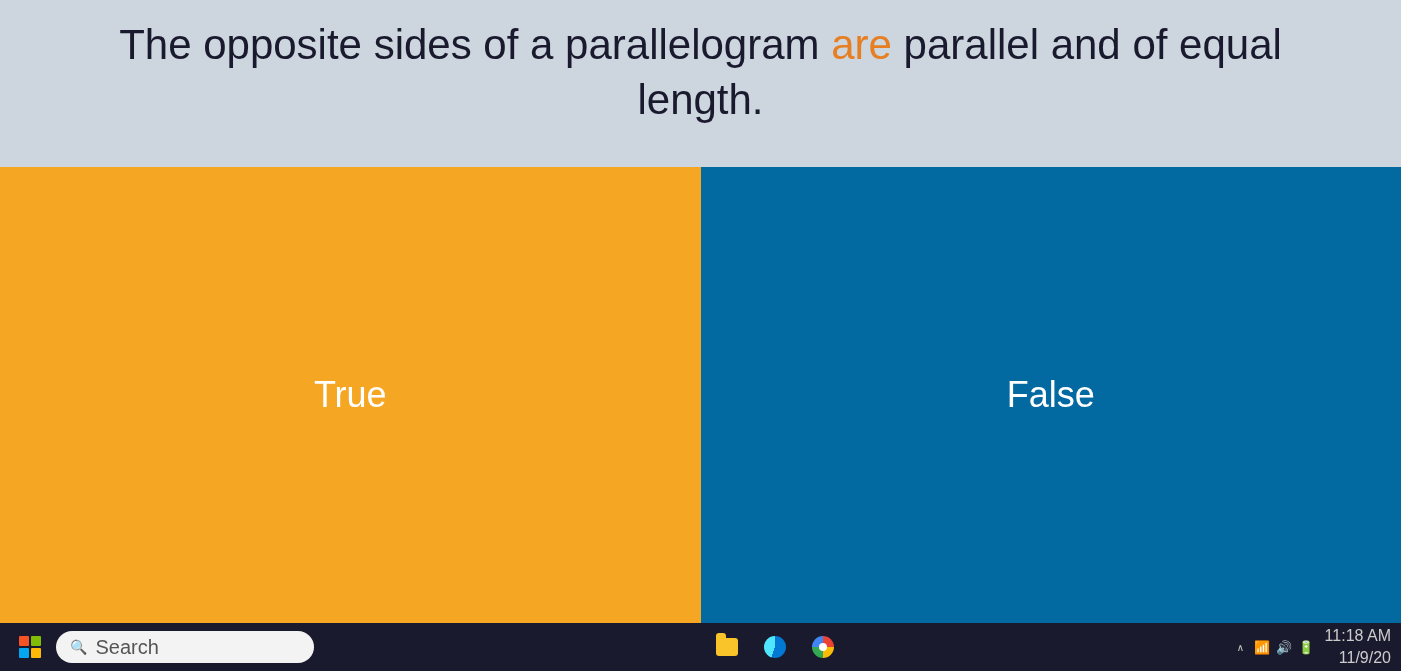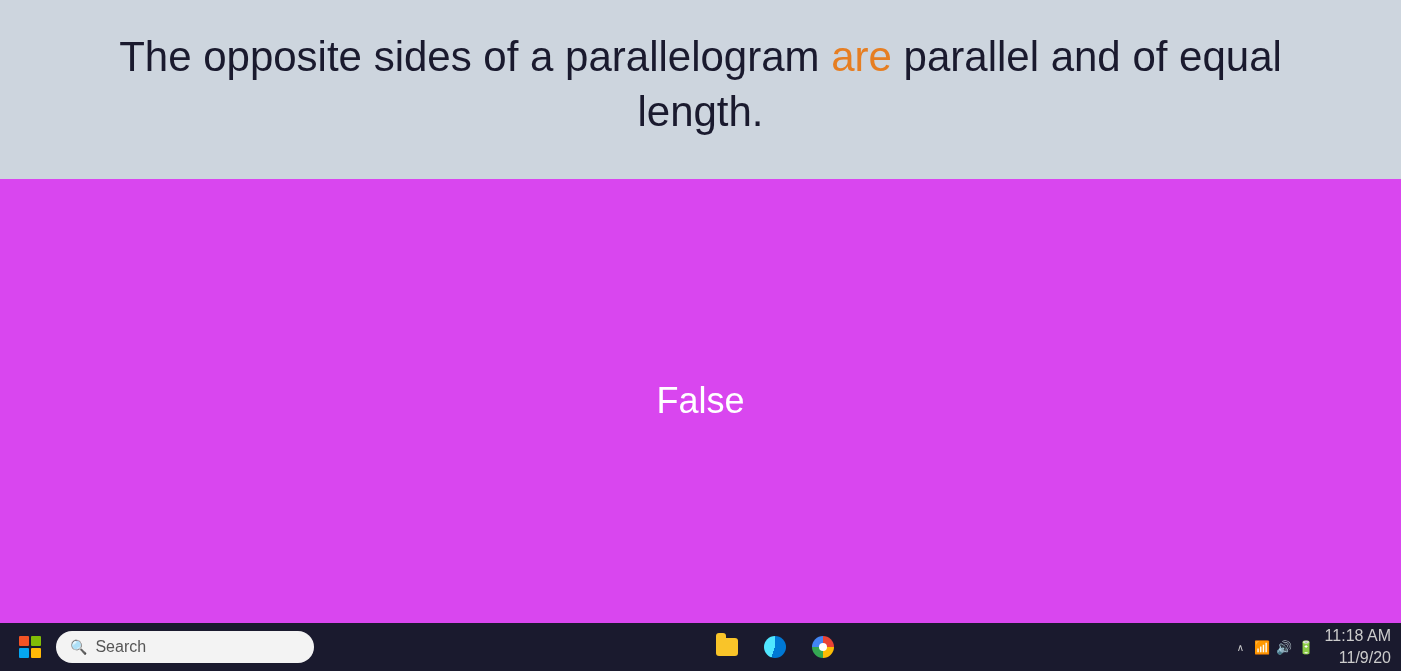--- a/index.html
+++ b/index.html
@@ -14,21 +14,21 @@
       flex-direction: column;
     }
 
     
     .main-content {
       flex: 1;
       display: flex;
       flex-direction: column;
       align-items: center;
       justify-content: flex-start;
-      padding-top: 30px;
+      padding-top: 18px;
       background: #cdd5de;
     }
 
     .question-text {
       font-size: 42px;
       font-weight: 400;
       color: #1a1a2e;
       text-align: center;
       line-height: 1.3;
       max-width: 1200px;
@@ -58,21 +58,21 @@
       font-weight: 500;
       color: #ffffff;
       transition: filter 0.15s;
     }
 
     .answer-btn.true-btn {
       background: #f5a623;
     }
 
     .answer-btn.false-btn {
-      background: #d946ef;
+      background: #0369a1;
       justify-content: center;
     }
 
     
     .taskbar {
       height: 48px;
       background: #1a1a2e;
       display: flex;
       align-items: center;
       padding: 0 10px;
@@ -120,21 +120,21 @@
       gap: 8px;
       cursor: text;
     }
 
     .search-icon {
       font-size: 14px;
       color: #555;
     }
 
     .search-label {
-      font-size: 16px;
+      font-size: 20px;
       color: #555;
     }
 
     .taskbar-center {
       flex: 1;
       display: flex;
       align-items: center;
       justify-content: center;
       gap: 12px;
     }
@@ -224,20 +224,23 @@
   </style>
 </head>
 <body>
 
 <div class="main-content">
   <div class="question-text">
     <span>The opposite sides of a parallelogram </span><span class="highlight">are</span><span> parallel and of equal length.</span>
   </div>
 
   <div class="answer-row">
+    <button class="answer-btn true-btn">
+      <span>True</span>
+    </button>
     <button class="answer-btn false-btn">
       <span>False</span>
     </button>
   </div>
 </div>
 
 <div class="taskbar">
   <div class="taskbar-start">
     <div class="windows-icon">
       <span></span>

